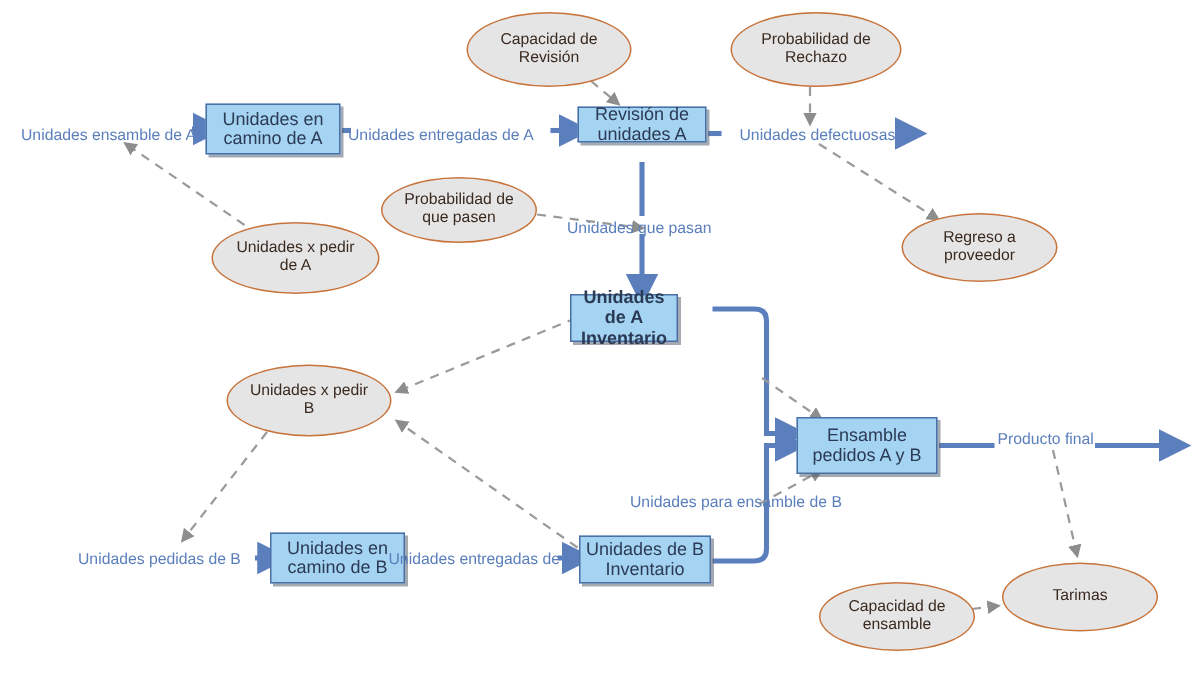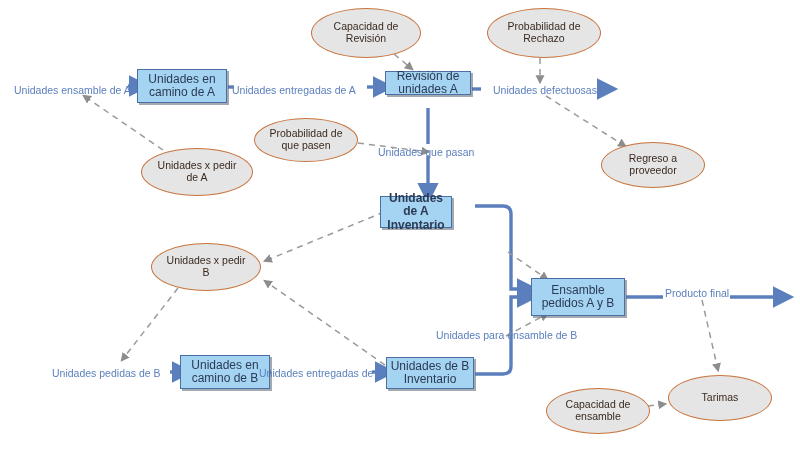--- a/index.html
+++ b/index.html
@@ -154,18 +154,18 @@
     <span><span>Capacidad de</span><br><span>ensamble</span></span>
   </div>
   <div class="node ell" style="left:668px;top:375px;width:104px;height:46px;">
     <span>Tarimas</span>
   </div>
 
   <div class="edge-label" style="left:14px;top:84px;">Unidades ensamble de A</div>
   <div class="edge-label" style="left:232px;top:84px;">Unidades entregadas de A</div>
   <div class="edge-label" style="left:481px;top:84px;padding-left:12px;">Unidades defectuosas</div>
   <div class="edge-label" style="left:378px;top:146px;">Unidades que pasan</div>
-  <div class="edge-label" style="left:436px;top:329px;">Unidades para ensamble de B</div>
+  <div class="edge-label" style="left:420px;top:329px;">Unidades para ensamble de B</div>
   <div class="edge-label" style="left:52px;top:367px;">Unidades pedidas de B</div>
   <div class="edge-label" style="left:259px;top:367px;">Unidades entregadas de B</div>
   <div class="edge-label" style="left:665px;top:287px;">Producto final</div>
 
 </div>
 
 </body></html>

